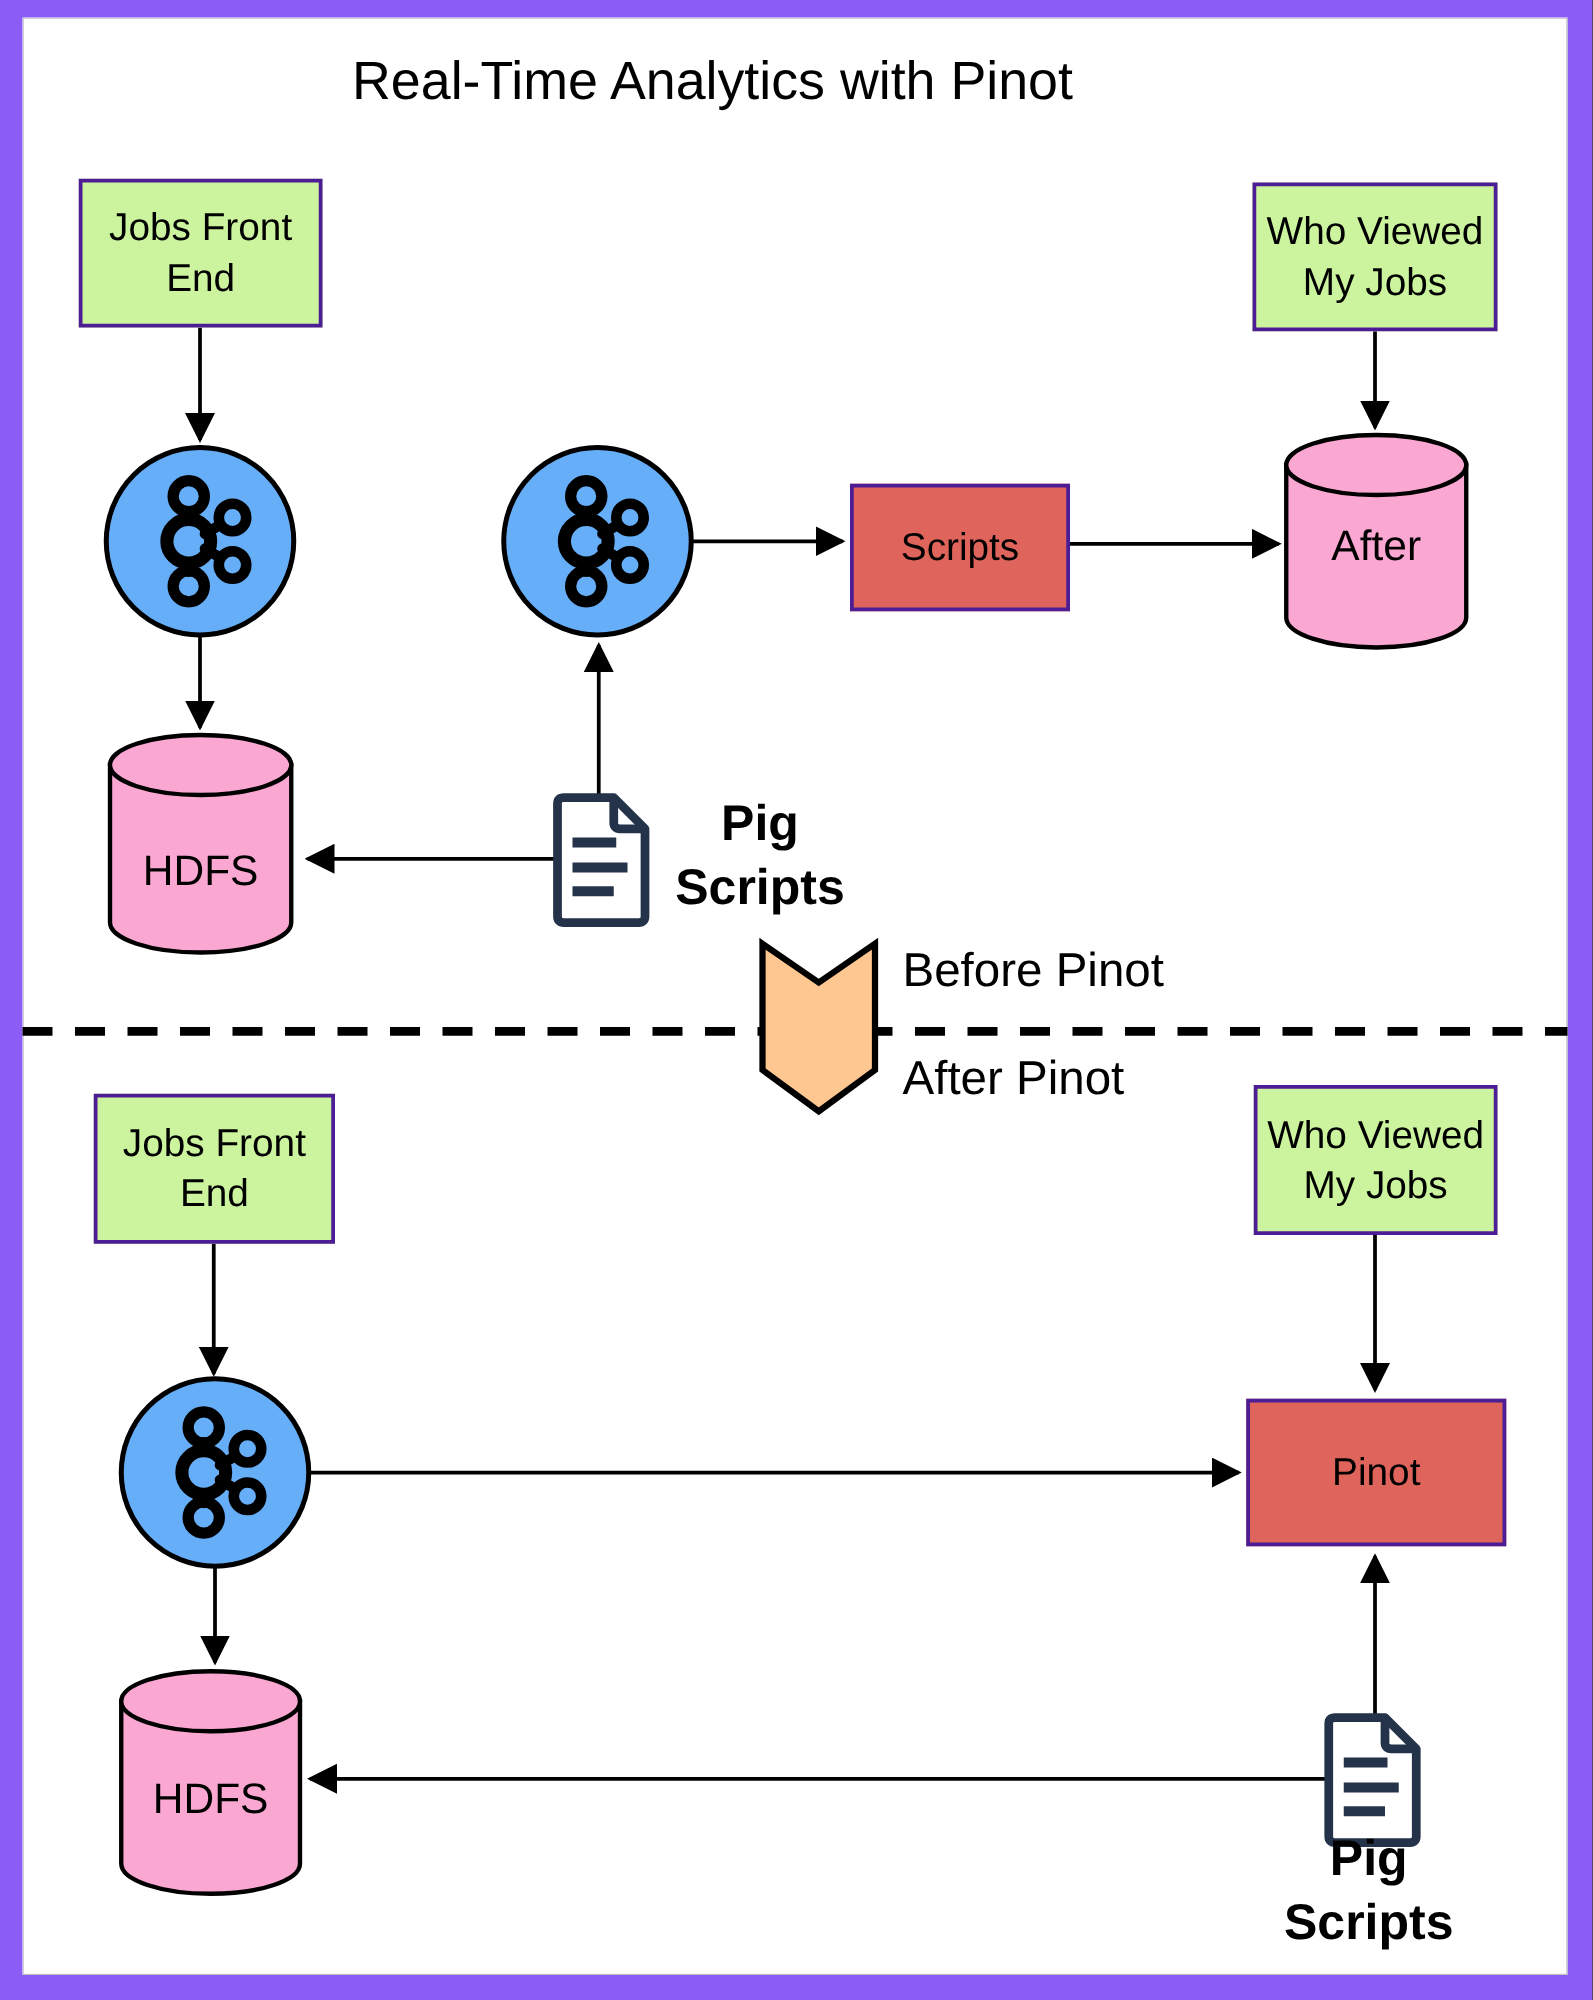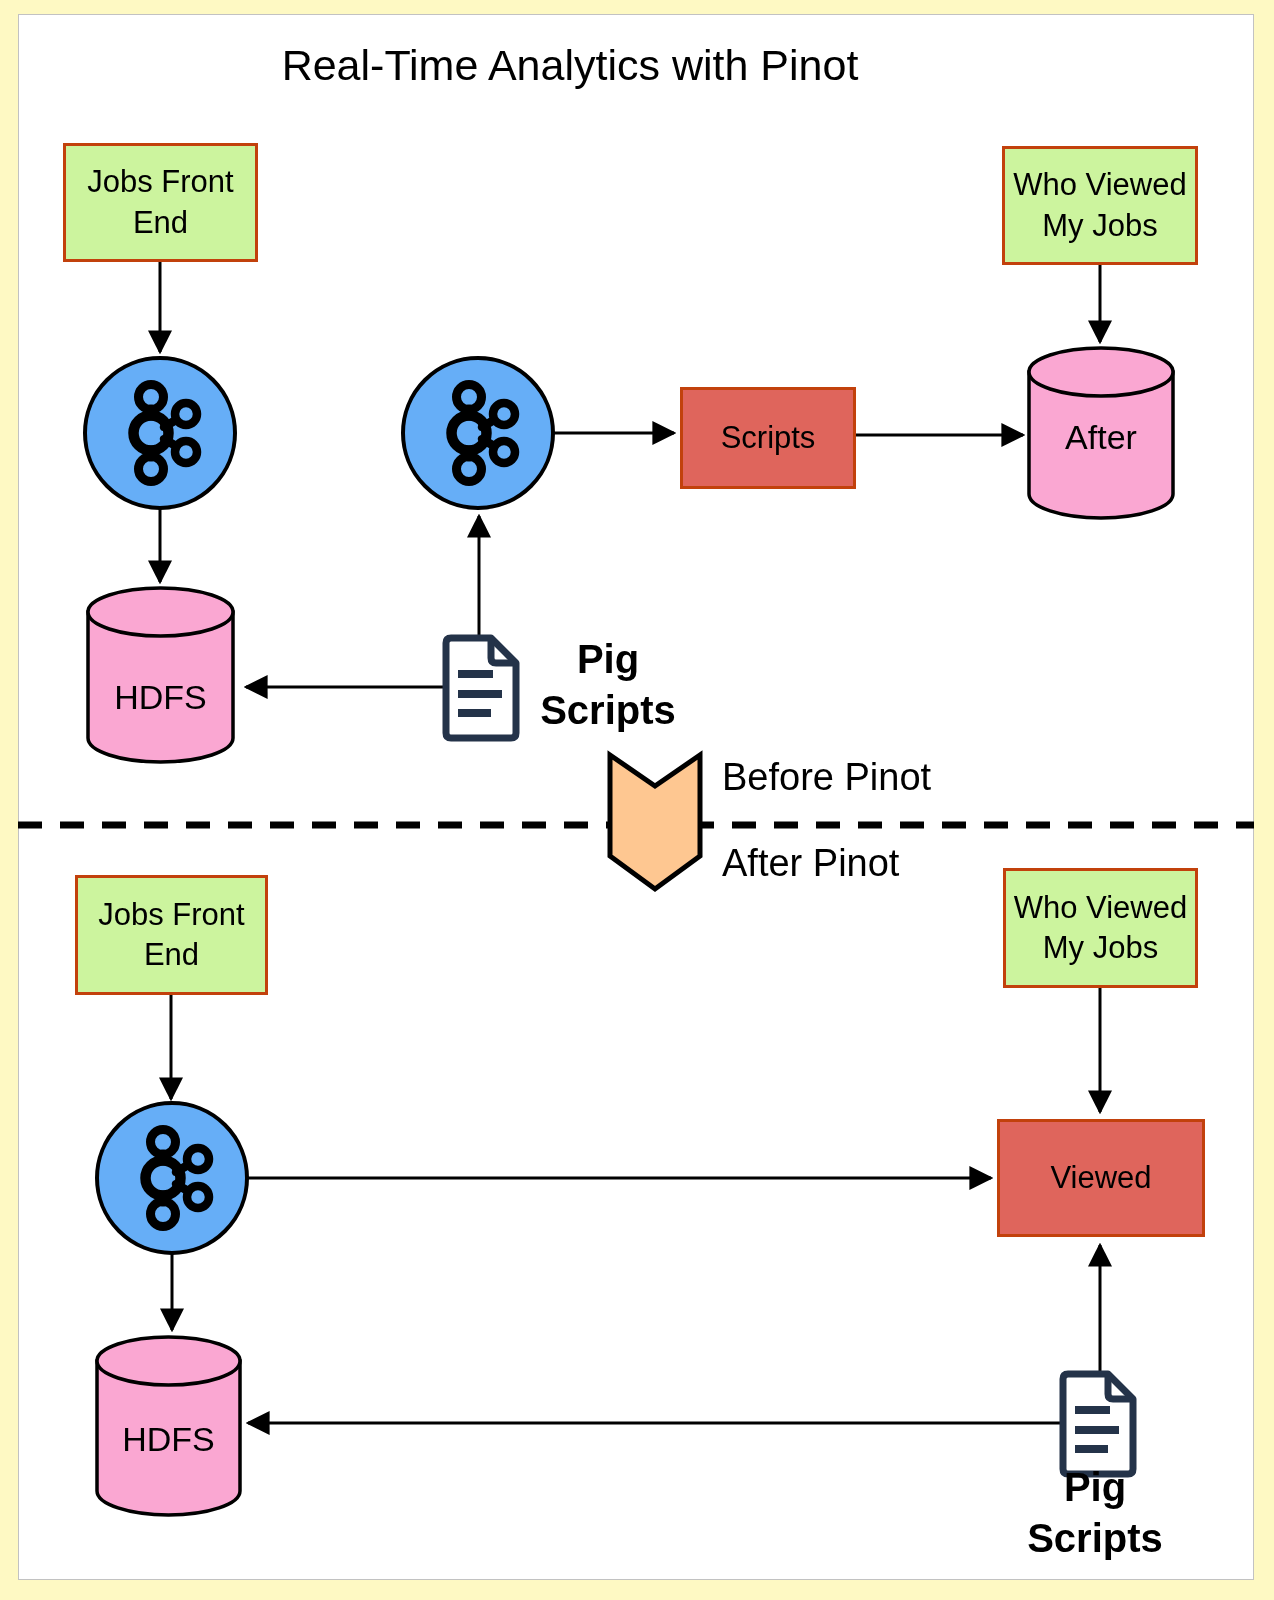--- a/index.html
+++ b/index.html
@@ -1,25 +1,25 @@
 <!DOCTYPE html>
 <html style="--node-green: #ccf49e; --node-pink: #faa7d2; --node-blue: #66aef7; --node-red: #df655c; --chevron-orange: #fec791; --document-stroke: #243349; --line-black: #000000;"><head>
 <meta charset="utf-8">
 <style>
   html,body{margin:0;padding:0;background:#000;}
-  .frame{position:relative;width:1274px;height:1600px;background:#fef9c3;overflow:hidden;
+  .frame{position:relative;width:1274px;height:1600px;background:#8b5cf6;overflow:hidden;
          font-family:"Liberation Sans",sans-serif;}
   .page{position:absolute;left:18px;top:14px;width:1236px;height:1566px;background:#fff;
         box-shadow:inset 0 0 0 1px #c2c2c2;}
   svg.layer{position:absolute;left:0;top:0;}
   .lbl{position:absolute;display:flex;align-items:center;justify-content:center;
        text-align:center;color:#000;line-height:1.28;}
   .title{font-size:43px;}
   .node{position:absolute;display:flex;align-items:center;justify-content:center;
-        text-align:center;border:3px solid #c2410c;box-sizing:border-box;font-size:31px;line-height:1.3;}
+        text-align:center;border:3px solid #4c1d95;box-sizing:border-box;font-size:31px;line-height:1.3;}
   .green{background:var(--node-green);}
   .red{background:var(--node-red);}
   .cyl-lbl{font-size:34px;}
   .pig-lbl{font-size:40px;font-weight:bold;}
   .divider-lbl{font-size:38px;justify-content:flex-start;text-align:left;}
 </style>
 </head>
 <body>
 
 <div class="frame">
@@ -113,17 +113,17 @@
   <div class="lbl divider-lbl" style="left:722px;top:752px;width:260px;height:50px;">Before Pinot</div>
   <div class="lbl divider-lbl" style="left:722px;top:838px;width:260px;height:50px;">After Pinot</div>
 
   <div class="node green" style="left:75px;top:875px;width:193px;height:120px;">
     <span>Jobs Front End</span>
   </div>
   <div class="node green" style="left:1003px;top:868px;width:195px;height:120px;">
     <span>Who Viewed My Jobs</span>
   </div>
   <div class="node red" style="left:997px;top:1119px;width:208px;height:118px;">
-    <span>Viewed</span>
+    <span>Pinot</span>
   </div>
   <div class="lbl cyl-lbl" style="left:97px;top:1410px;width:143px;height:60px;">HDFS</div>
   <div class="lbl pig-lbl" style="left:1015px;top:1488px;width:160px;height:50px;">Pig Scripts</div>
 </div>
 
 </body></html>

